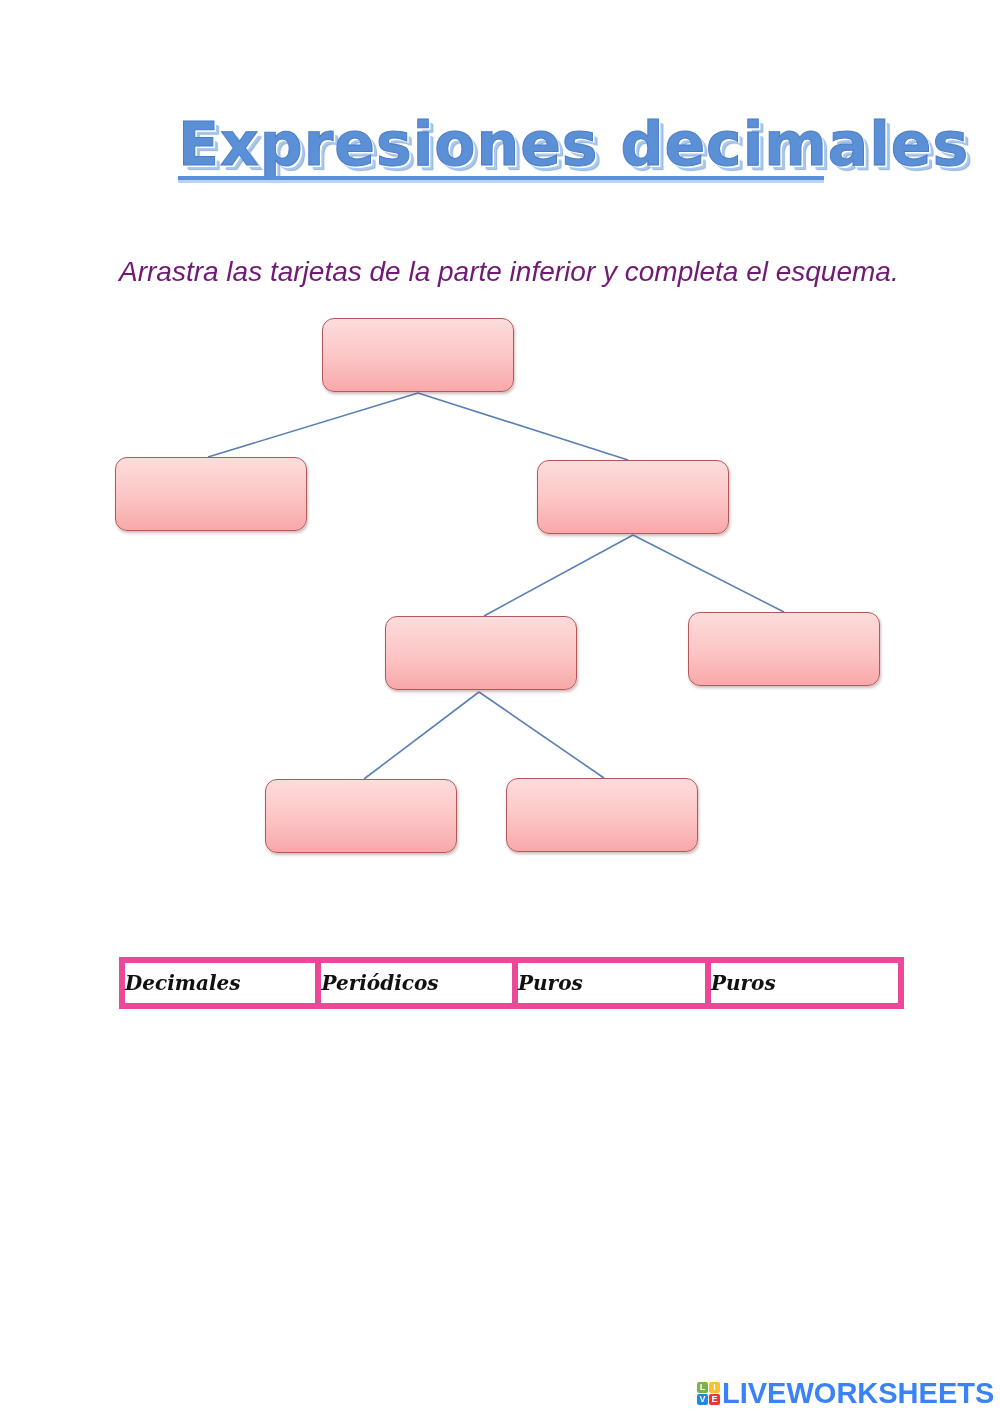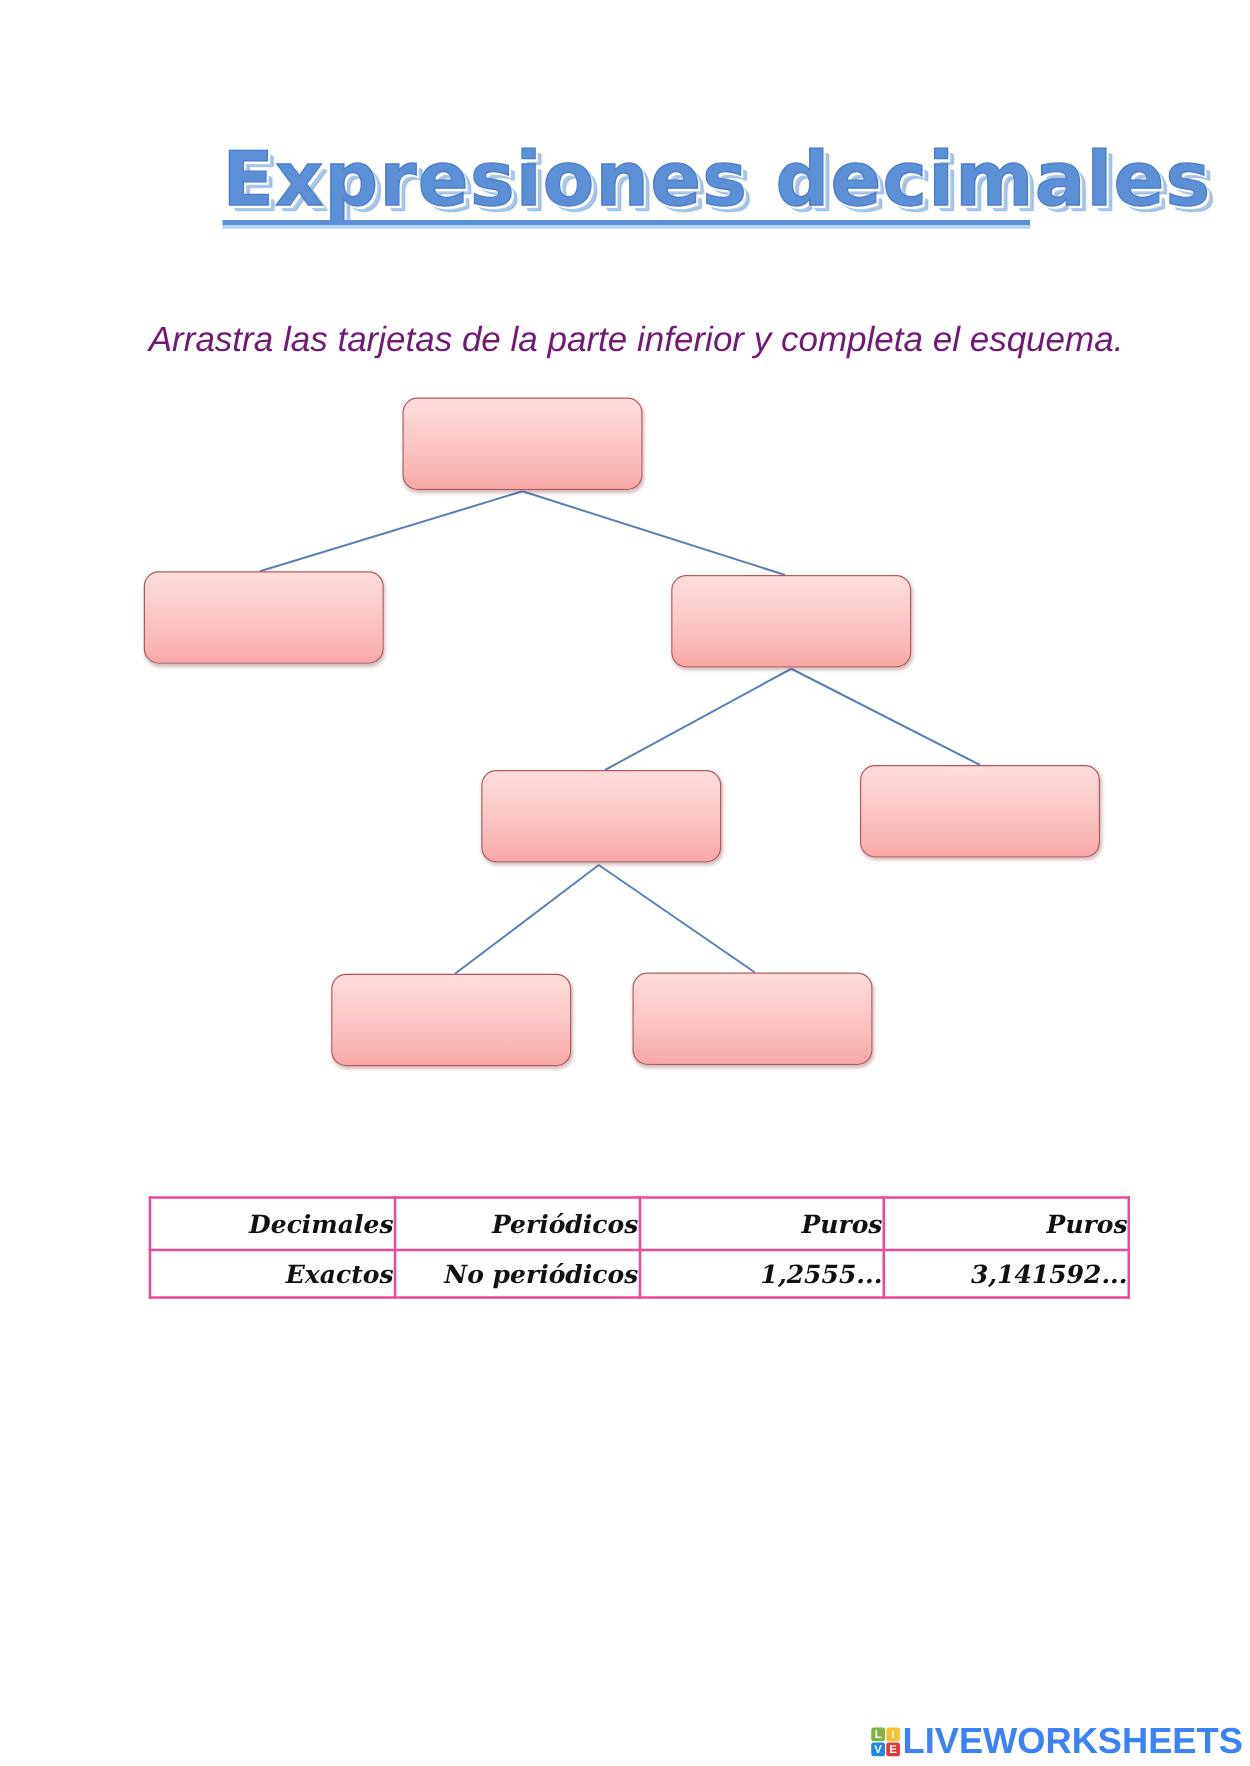--- a/index.html
+++ b/index.html
@@ -24,21 +24,21 @@
       position: absolute; width: 192px; height: 74px; box-sizing: border-box;
       border: 1.5px solid #b0585a; border-radius: 12px;
       background: linear-gradient(to bottom, #fddcdc 0%, #fcc4c4 55%, #f9a8a8 100%);
       box-shadow: 1px 2px 3px rgba(120, 60, 60, 0.35);
     }
     table.cards {
       position: absolute; left: 119px; top: 957px; width: 785px; border-collapse: collapse;
       font-family: "DejaVu Serif", serif; font-weight: bold; font-style: italic; font-size: 20px; color: #111;
     }
     table.cards td {
-      border: 2px solid #ec4899; text-align: right; width: 196px; padding: 0; line-height: 20px;
+      border: 6px solid #ec4899; text-align: left; width: 196px; padding: 0; line-height: 20px;
     }
     table.cards tr.r0 td { height: 40px; }
     table.cards tr.r1 td { height: 36px; }
     table.cards tr.r2 td { height: 35px; }
     .card-text { display: inline-block; cursor: grab; }
     .brand {
       position: absolute; left: 697px; top: 1378px; height: 30px; display: flex; align-items: center;
     }
     .brand-logo { display: grid; grid-template-columns: 11px 11px; grid-template-rows: 11px 11px; gap: 1px; margin-right: 2px; }
     .brand-logo span {
@@ -76,26 +76,20 @@
 <div class="card-slot" style="left:506px; top:778px;"><span></span></div>
 
 <table class="cards">
   <tbody>
       <tr class="r0">
     <td><span class="card-text">Decimales</span></td>
     <td><span class="card-text">Periódicos</span></td>
     <td><span class="card-text">Puros</span></td>
     <td><span class="card-text">Puros</span></td>
   </tr>
-  <tr class="r1">
-    <td><span class="card-text">Exactos</span></td>
-    <td><span class="card-text">No periódicos</span></td>
-    <td><span class="card-text">1,2555...</span></td>
-    <td><span class="card-text">3,141592...</span></td>
-  </tr>
 </tbody>
   </table>
 
 <div class="brand">
   <div class="brand-logo">
     <span style="background:#7cb342;">L</span>
     <span style="background:#fbc02d;">I</span>
     <span style="background:#1e88e5;">V</span>
     <span style="background:#e53935;">E</span>
   </div>

